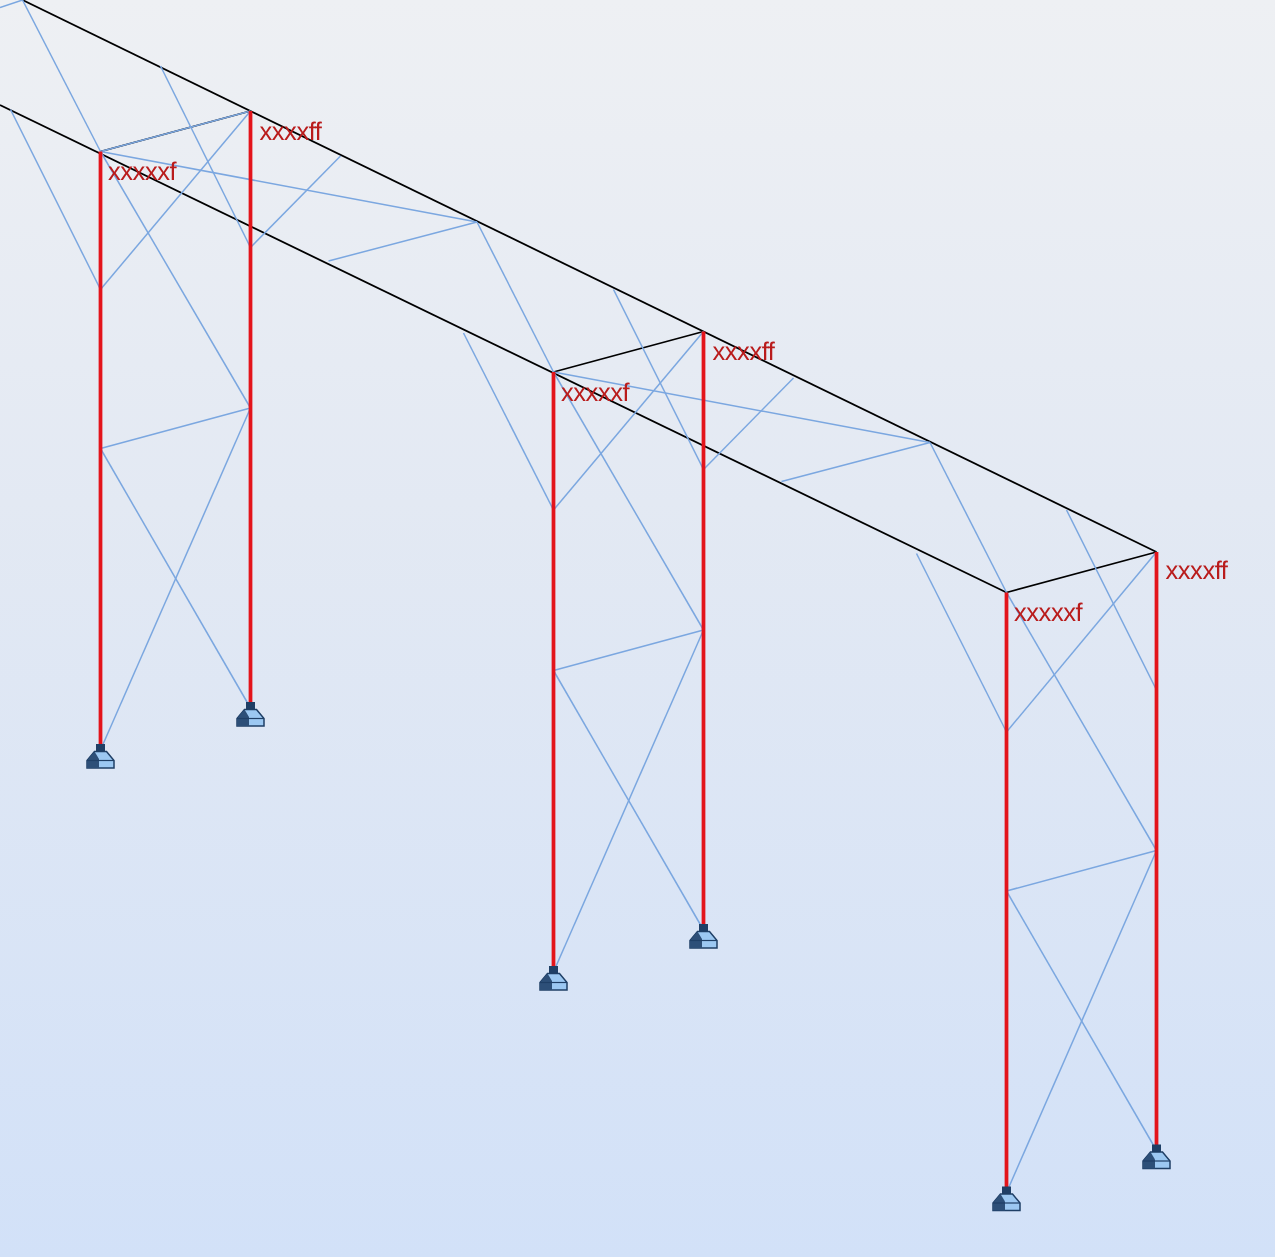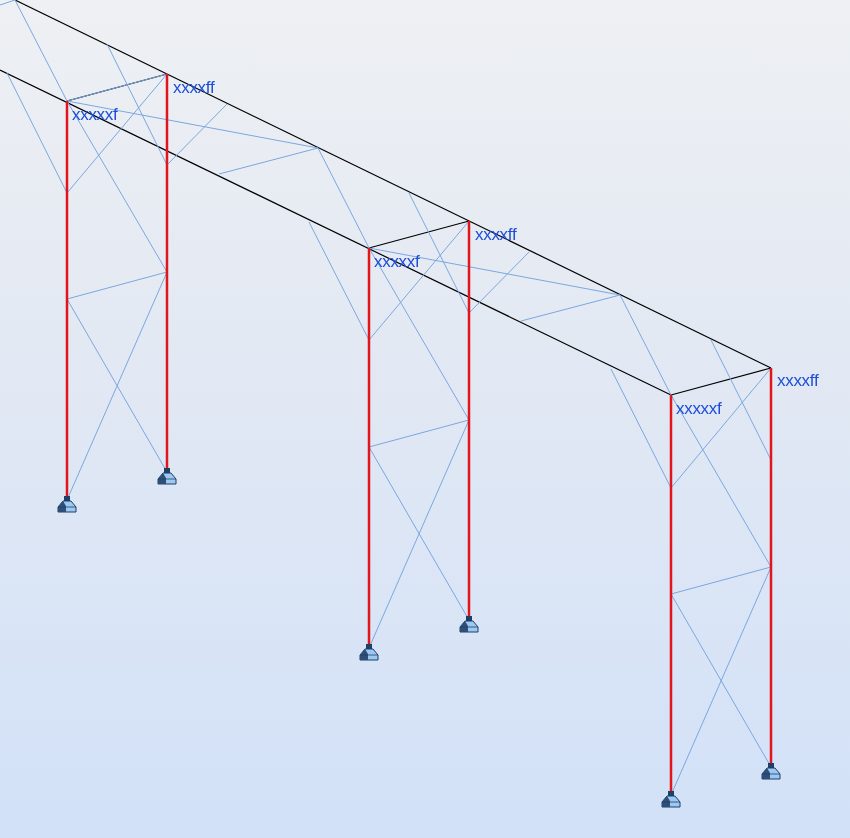--- a/index.html
+++ b/index.html
@@ -7,21 +7,21 @@
     width: 850px; height: 838px; overflow: hidden;
     background: linear-gradient(to bottom, #eef0f3 0%, #e3e9f3 40%, #d2e1f8 100%);
     font-family: "Liberation Sans", sans-serif;
   }
   #viewport { position: absolute; left: 0; top: 0; width: 850px; height: 838px; }
   svg { position: absolute; left: 0; top: 0; }
   .beam { stroke: #000000; stroke-width: 1.2; fill: none; }
   .brace { stroke: #7ba7e0; stroke-width: 1; fill: none; }
   .column { stroke: #e3141b; stroke-width: 2.5; }
   .label {
-    position: absolute; color: #1d4ed8; font-size: 17px; line-height: 17px;
+    position: absolute; color: #b91c1c; font-size: 17px; line-height: 17px;
     font-family: "Liberation Sans", sans-serif; white-space: nowrap;
     letter-spacing: -0.3px;
   }
 </style>
 </head>
 <body>
 
 <div id="viewport">
   <svg width="850" height="838" viewBox="0 0 850 838">
 

